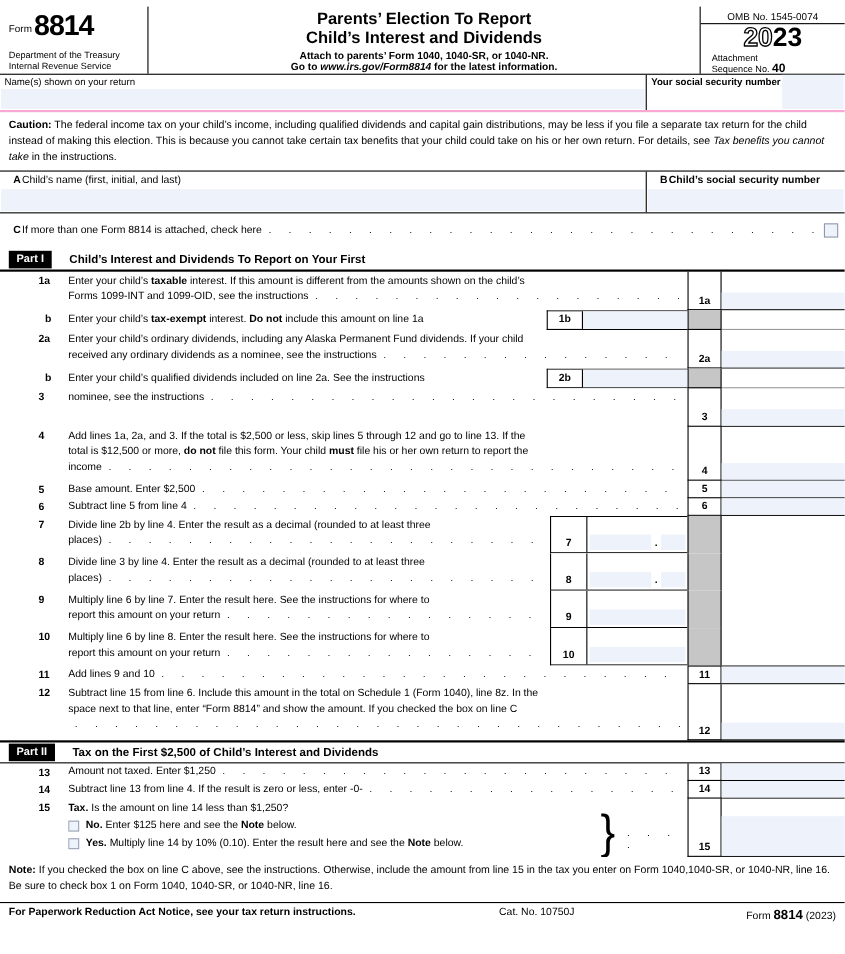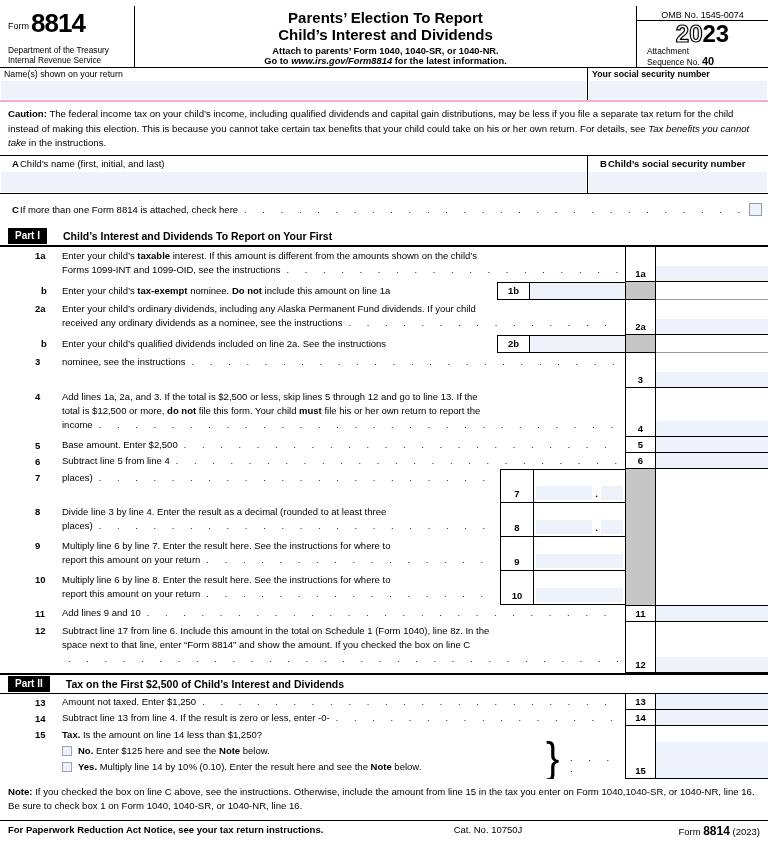--- a/index.html
+++ b/index.html
@@ -21,21 +21,21 @@
   .h-right{width:132px;border-left:1px solid #000;display:flex;flex-direction:column}
   .omb{height:17px;border-bottom:1px solid #000;text-align:center;padding-top:4px;font-size:9px}
   .year{text-align:center;font-size:24px;line-height:26px;font-weight:800;letter-spacing:0}
   .yr-o{color:#fff;-webkit-text-stroke:1.2px #000;font-weight:700}
   .yr-b{font-weight:800}
   .attseq{font-size:8.3px;line-height:9.5px;padding-left:10px}
   .seqno{font-size:11px;font-weight:800}
   
   .namerow{display:flex;height:34px;border-bottom:2px solid #f9a8d4}
   .namecell{width:588px;border-right:1px solid #000;display:flex;flex-direction:column}
-  .ssncell{flex:1;display:flex;flex-direction:column}
+  .ssncell{flex:1;display:flex;flex-direction:row}
   .cell-lbl{font-size:8.8px;padding:1px 0 0 4px;height:13px}
   .cell-lbl.bold{font-weight:700}
   .cell-input{flex:1;background:#eef2fb;margin:0 1px 1px 1px}
   
   .caution{padding:5px 8px 4px 8px;line-height:14.5px;font-size:9.6px}
   
   .abbox{display:flex;border-top:1px solid #000;border-bottom:1px solid #000;height:39px}
   .ab-l{width:588px;border-right:1px solid #000;display:flex;flex-direction:column}
   .ab-r{flex:1;display:flex;flex-direction:column}
   .ab-lbl{height:15px;padding:2px 0 0 0;display:flex}
@@ -194,21 +194,21 @@
     <div class="amtcell">
         <div class="strip h15"></div>
       </div>
   </div>
 
   <div class="r r1b">
     <div class="desc">
       <span class="ln sub">b</span>
       <div class="txt">
           <div class="tl">
-            <span><span>Enter your child’s </span><b>tax-exempt</b><span> nominee. </span><b>Do not</b><span> include this amount on line 1a</span></span>
+            <span><span>Enter your child’s </span><b>tax-exempt</b><span> interest. </span><b>Do not</b><span> include this amount on line 1a</span></span>
           </div>
         </div>
       <div class="inbox">
         <span class="ibl">1b</span>
         <span class="ifld"></span>
       </div>
     </div>
     <div class="numcell gray"></div>
     <div class="amtcell faint"></div>
   </div>
@@ -327,20 +327,23 @@
     <div class="amtcell">
         <div class="strip full"></div>
       </div>
   </div>
 
 
   <div class="r r7">
     <div class="desc">
       <span class="ln">7</span>
       <div class="txt">
+        <div class="tl">
+            <span><span>Divide line 2b by line 4. Enter the result as a decimal (rounded to at least three</span></span>
+          </div>
         <div class="tl">
             <span><span>places)</span></span>
             <span class="leader">. . . . . . . . . . . . . . . . . . . . . . . . . . . . . . . . . . . . . . . . . . . . .</span>
           </div>
       </div>
       <div class="subcell first">
         <span class="sbl">7</span>
         <div class="sfld">
           <div class="seg s1"></div>
           <div class="sdot">.</div>
@@ -439,21 +442,21 @@
     <div class="amtcell topline">
         <div class="strip full"></div>
       </div>
   </div>
 
   <div class="r r12">
     <div class="desc">
       <span class="ln">12</span>
       <div class="txt">
         <div class="tl">
-            <span><span>Subtract line 17 from line 6. Include this amount in the total on Schedule 1 (Form 1040), line 8z. In the</span></span>
+            <span><span>Subtract line 15 from line 6. Include this amount in the total on Schedule 1 (Form 1040), line 8z. In the</span></span>
           </div>
         <div class="tl">
             <span><span>space next to that line, enter “Form 8814” and show the amount. If you checked the box on line C</span></span>
           </div>
         <div class="tl">
             <span class="leader">. . . . . . . . . . . . . . . . . . . . . . . . . . . . . . . . . . . . . . . . . . . . .</span>
           </div>
       </div>
     </div>
     <div class="numcell">

